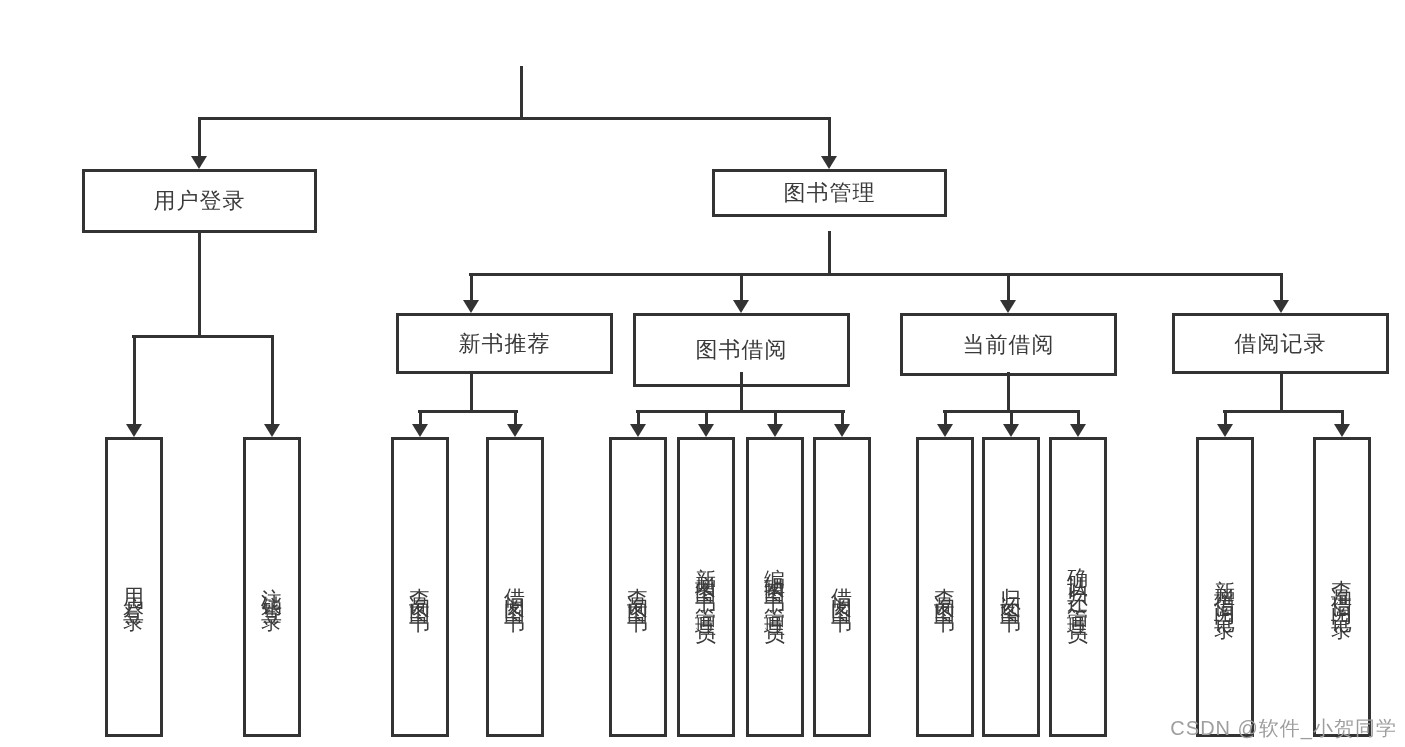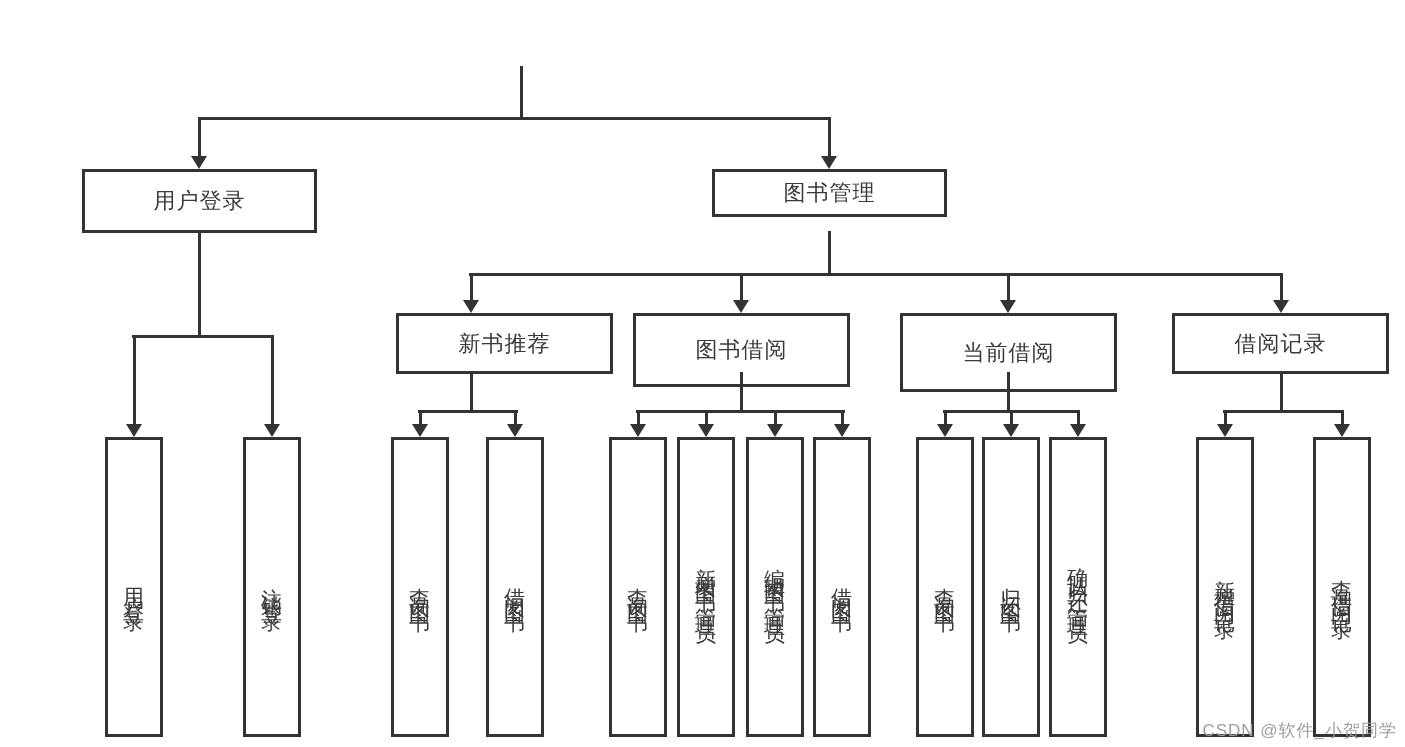--- a/index.html
+++ b/index.html
@@ -63,21 +63,21 @@
     position: absolute;
     left: 0; bottom: 0;
     width: 0; height: 0;
     border-left: 8px solid transparent;
     border-right: 8px solid transparent;
     border-top: 13px solid #333333;
   }
   .watermark {
     position: absolute;
     right: 8px; bottom: 5px;
-    font-size: 17px;
+    font-size: 20px;
     color: #9e9e9e;
     letter-spacing: 1px;
     white-space: nowrap;
   }
 </style>
 </head>
 <body>
 
 <div id="chart">
 
@@ -105,21 +105,21 @@
   <div class="arrow" style="left:733px; top:273px; height:40px;"></div>
   <div class="arrow" style="left:1000px; top:273px; height:40px;"></div>
   <div class="arrow" style="left:1273px; top:273px; height:40px;"></div>
 
   <div class="box h" style="left:363px; top:313px; width:217px; height:61px;margin-left:33px;">
     <span>新书推荐</span>
   </div>
   <div class="box h" style="left:633px; top:313px; width:217px; height:74px;">
     <span>图书借阅</span>
   </div>
-  <div class="box h" style="left:900px; top:313px; width:217px; height:79px;">
+  <div class="box h" style="left:900px; top:313px; width:217px; height:63px;">
     <span>当前借阅</span>
   </div>
   <div class="box h" style="left:1172px; top:313px; width:217px; height:61px;">
     <span>借阅记录</span>
   </div>
 
   <div class="vline" style="left:470px; top:372px; height:41px;"></div>
   <div class="hline" style="left:418px; top:410px; width:100px;"></div>
   <div class="arrow" style="left:412px; top:410px; height:27px;"></div>
   <div class="arrow" style="left:507px; top:410px; height:27px;"></div>

